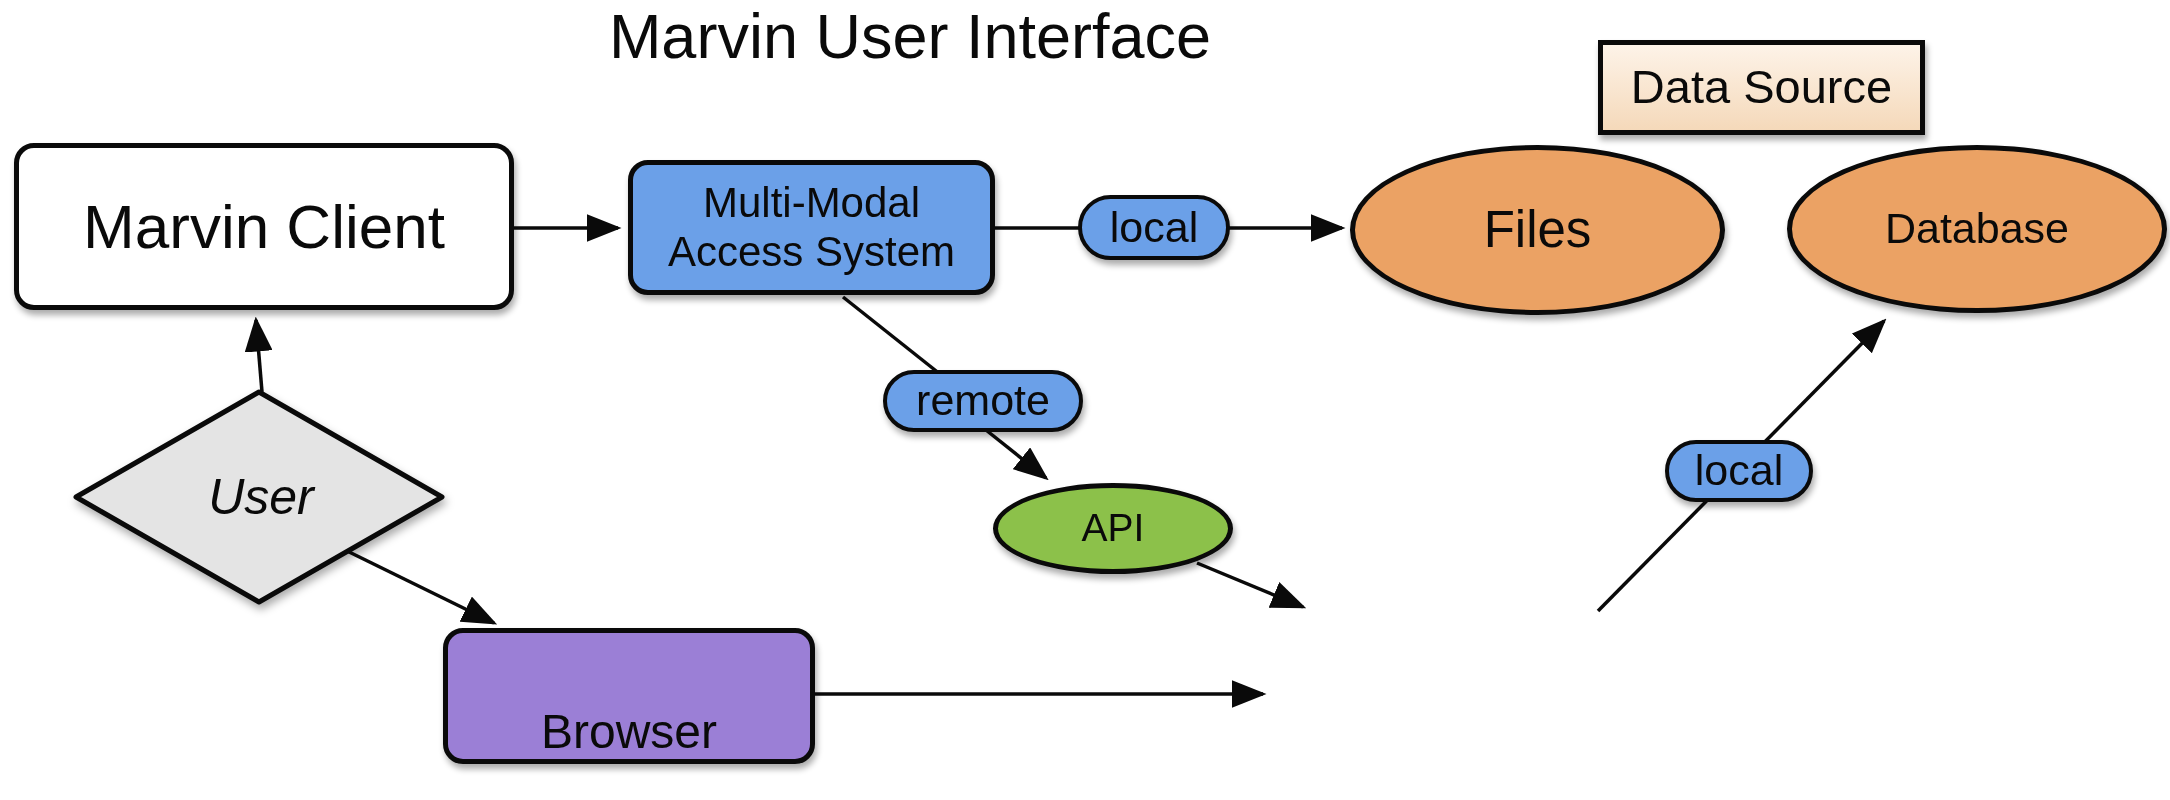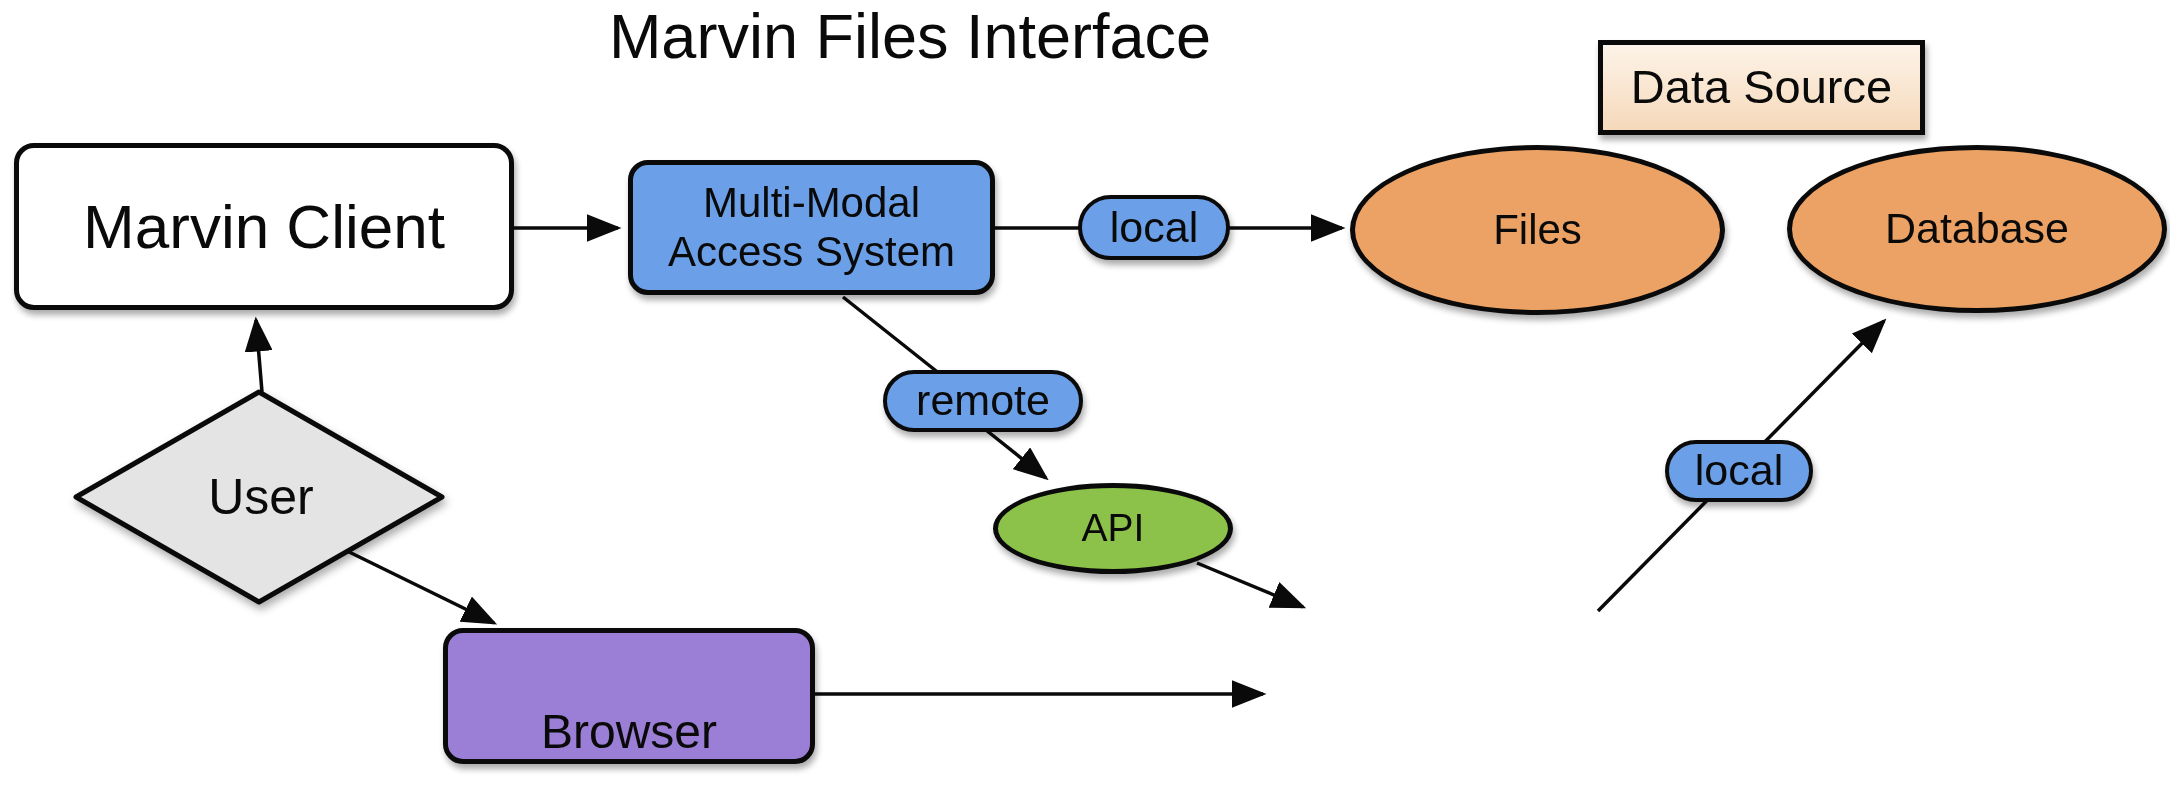--- a/index.html
+++ b/index.html
@@ -26,49 +26,49 @@
     box-shadow:2px 5px 6px rgba(0,0,0,0.33);
     z-index:2; line-height:1.15;
   }
   .box     { border-radius:20px; }
   .ellipse { border-radius:50%; }
   .pill    { border-radius:33px; border-width:4px; background:var(--blue,#6ba0e8); z-index:3; }
 
   .n-client  { left:14px;  top:143px; width:500px; height:167px; font-size:62px; background:var(--white,#ffffff); }
   .n-mmas    { left:628px; top:160px; width:367px; height:135px; font-size:42px; background:var(--blue,#6ba0e8); padding:2px 20px; }
   .n-local1  { left:1078px; top:195px; width:152px; height:65px; font-size:43px; }
-  .n-files   { left:1350px; top:145px; width:375px; height:170px; font-size:42px; background:var(--orange,#eba264); }
+  .n-files   { left:1350px; top:145px; width:375px; height:170px; font-size:51px; background:var(--orange,#eba264); }
   .n-datasource {
     left:1598px; top:40px; width:327px; height:95px; font-size:47px;
     border-radius:0; background:linear-gradient(to bottom, var(--peach_top,#fdf3e8), var(--peach_bottom,#f5d9ba));
   }
   .n-database{ left:1787px; top:145px; width:380px; height:168px; font-size:43px; background:var(--orange,#eba264); }
   .n-remote  { left:883px;  top:370px; width:200px; height:62px; font-size:43px; }
   .n-api     { left:993px;  top:483px; width:240px; height:91px; font-size:39px; background:var(--green,#8cc14a); }
   .n-browser { left:443px;  top:628px; width:372px; height:136px; font-size:48px; background:var(--purple,#9b7fd6);align-items:flex-end; }
   .n-server  { left:1274px; top:613px; width:501px; height:167px; font-size:62px; background:var(--white,#ffffff); }
   .n-local2  { left:1665px; top:440px; width:148px; height:62px; font-size:43px; }
 
   .diamond-wrap { position:absolute; left:56px; top:372px; width:410px; height:250px; z-index:2; }
   .diamond-wrap svg { filter:drop-shadow(2px 5px 4px rgba(0,0,0,0.33)); }
   .diamond-label {
     position:absolute; left:0; top:0; width:410px; height:250px;
     display:flex; align-items:center; justify-content:center;
-    font-size:50px; z-index:3;
+    font-size:50px; z-index:3;font-style:italic;
   }
 
   .arrows line { stroke:#0a0a0a; stroke-width:3.5; }
   .arrows .head { marker-end:url(#ah); }
 </style>
 </head>
 <body>
 
 <div class="canvas">
 
-  <div class="title">Marvin Files Interface</div>
+  <div class="title">Marvin User Interface</div>
 
   <svg class="layer arrows" width="2170" height="800" viewBox="0 0 2170 800">
     <defs>
       <marker id="ah" viewBox="0 0 10 8" markerWidth="10" markerHeight="8" refX="9" refY="4" orient="auto" markerUnits="strokeWidth">
         <path d="M0,0 L10,4 L0,8 z" fill="#0a0a0a"></path>
       </marker>
     </defs>
     <line class="head" x1="262" y1="392" x2="256" y2="320"></line>
     <line class="head" x1="514" y1="228" x2="618" y2="228"></line>
     <line x1="995" y1="228" x2="1080" y2="228"></line>

